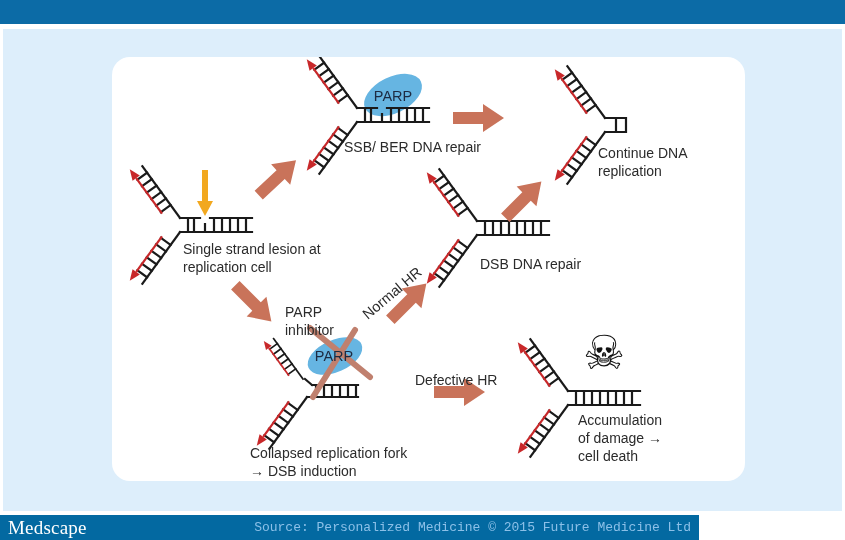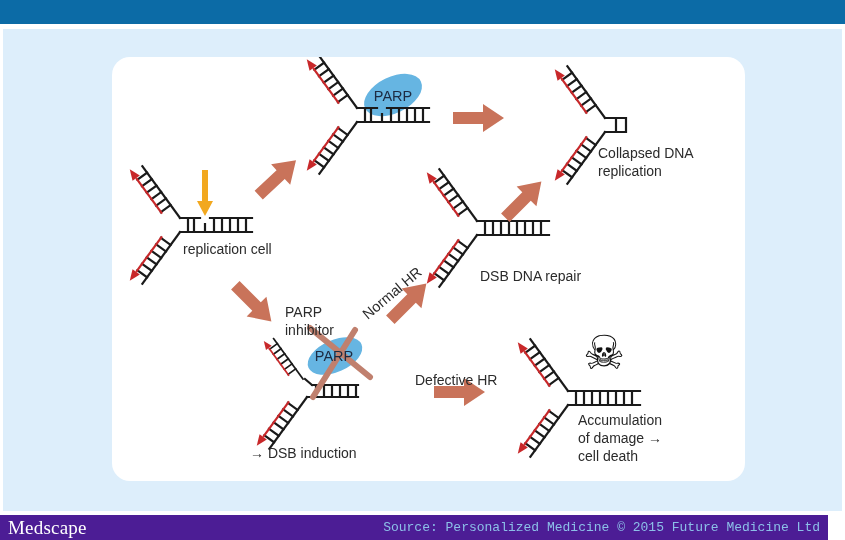--- a/index.html
+++ b/index.html
@@ -17,21 +17,21 @@
   .ell{fill:#66b5e2;stroke:none;}
   .yellow{fill:#f2a81f;stroke:none;}
   .lbl{position:absolute;font-size:14px;line-height:18px;color:#2b2b2b;white-space:nowrap;}
   .lbl span{display:block;}
   .parp-txt{position:absolute;transform:translate(-50%,-50%);font-size:14.5px;font-weight:500;
     color:#1d2b42;}
   .rot-lbl{position:absolute;transform:translate(-50%,-50%) rotate(-40deg);font-size:14.5px;
     color:#2b2b2b;white-space:nowrap;}
   .skull{position:absolute;transform:translate(-50%,-50%);font-size:47px;color:#111;
     line-height:1;}
-  .footer{position:absolute;left:0;top:515px;width:828px;height:25px;background:#4c1d95;
+  .footer{position:absolute;left:0;top:515px;width:699px;height:25px;background:#0369a1;
     display:flex;align-items:center;justify-content:space-between;padding:0 8px;box-sizing:border-box;}
   .logo{font-family:"Liberation Serif",serif;font-size:19px;color:#ffffff;letter-spacing:0.2px;}
   .source{font-size:13px;color:#8cc0e8;font-family:Liberation Mono, monospace;}
 </style>
 </head>
 <body>
 
 <div class="topbar"></div>
 
 <div class="canvas">
@@ -108,45 +108,50 @@
 
       <use href="#arrowShape" class="arrow" transform="translate(165,121) rotate(-43)"></use>
       <use href="#arrowShape" class="arrow" transform="translate(366,61)"></use>
       <use href="#arrowShape" class="arrow" transform="translate(411,143) rotate(-45)"></use>
       <use href="#arrowShape" class="arrow" transform="translate(296,245) rotate(-45)"></use>
       <use href="#arrowShape" class="arrow" transform="translate(141,246) rotate(45)"></use>
       <use href="#arrowShape" class="arrow" transform="translate(347,335)"></use>
     </svg>
 
     <div class="lbl" style="left:71px;top:183px;">
+      <span>Single strand lesion at</span>
       <span>replication cell</span>
     </div>
 
+    <div class="lbl" style="left:232px;top:81px;">
+      <span>SSB/ BER DNA repair</span>
+    </div>
 
     <div class="lbl" style="left:486px;top:87px;">
-      <span>Collapsed DNA</span>
+      <span>Continue DNA</span>
       <span>replication</span>
     </div>
 
-    <div class="lbl" style="left:368px;top:210px;">
+    <div class="lbl" style="left:368px;top:198px;">
       <span>DSB DNA repair</span>
     </div>
 
     <div class="lbl" style="left:173px;top:246px;">
       <span>PARP</span>
       <span>inhibitor</span>
     </div>
 
     <div class="rot-lbl" style="left:280px;top:236px;">Normal HR</div>
 
     <div class="lbl" style="left:303px;top:314px;">
       <span>Defective HR</span>
     </div>
 
     <div class="lbl" style="left:138px;top:387px;">
+      <span>Collapsed replication fork</span>
       <span>→ DSB induction</span>
     </div>
 
     <div class="lbl" style="left:466px;top:354px;">
       <span>Accumulation</span>
       <span>of damage →</span>
       <span>cell death</span>
     </div>
 
     <div class="parp-txt" style="left:281px;top:39px;">PARP</div>

